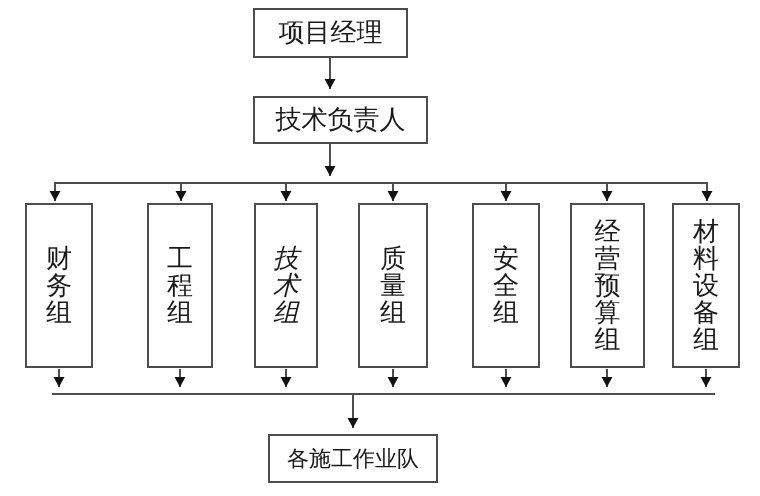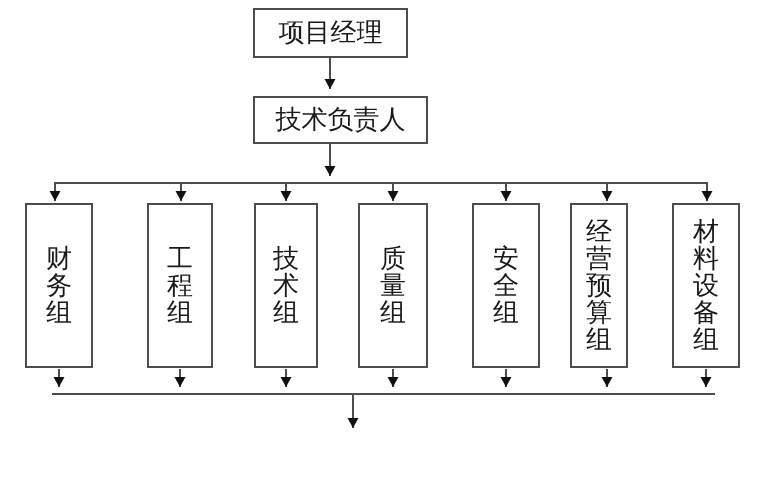--- a/index.html
+++ b/index.html
@@ -39,24 +39,24 @@
     line-height:1.04;
     text-align:center;
   }
   
   .b-pm{left:253px;top:8px;width:155px;height:50px;}
   .b-td{left:253px;top:96px;width:175px;height:48px;}
   
   .grp{top:203px;height:165px;}
   .g0{left:25px;width:68px;}
   .g1{left:147px;width:66px;font-family:Liberation Serif, serif;}
-  .g2{left:254px;width:64px;}
+  .g2{left:254px;width:64px;font-style:italic;}
   .g3{left:358px;width:70px;}
   .g4{left:472px;width:68px;}
-  .g5{left:570px;width:58px;}
+  .g5{left:570px;width:75px;}
   .g6{left:672px;width:68px;}
   
   .b-teams{left:268px;top:434px;width:170px;height:49px;font-size:22px;}
 </style>
 </head>
 <body>
 
 <div class="canvas">
 
   <svg class="connectors" viewBox="0 0 760 496" xmlns="http://www.w3.org/2000/svg">
@@ -116,14 +116,17 @@
   <div class="box grp g4">
     <span class="vlabel">安全组</span>
   </div>
   <div class="box grp g5">
     <span class="vlabel">经营预算组</span>
   </div>
   <div class="box grp g6">
     <span class="vlabel">材料设备组</span>
   </div>
 
+  <div class="box b-teams">
+    <span>各施工作业队</span>
+  </div>
 
 </div>
 
 </body></html>

